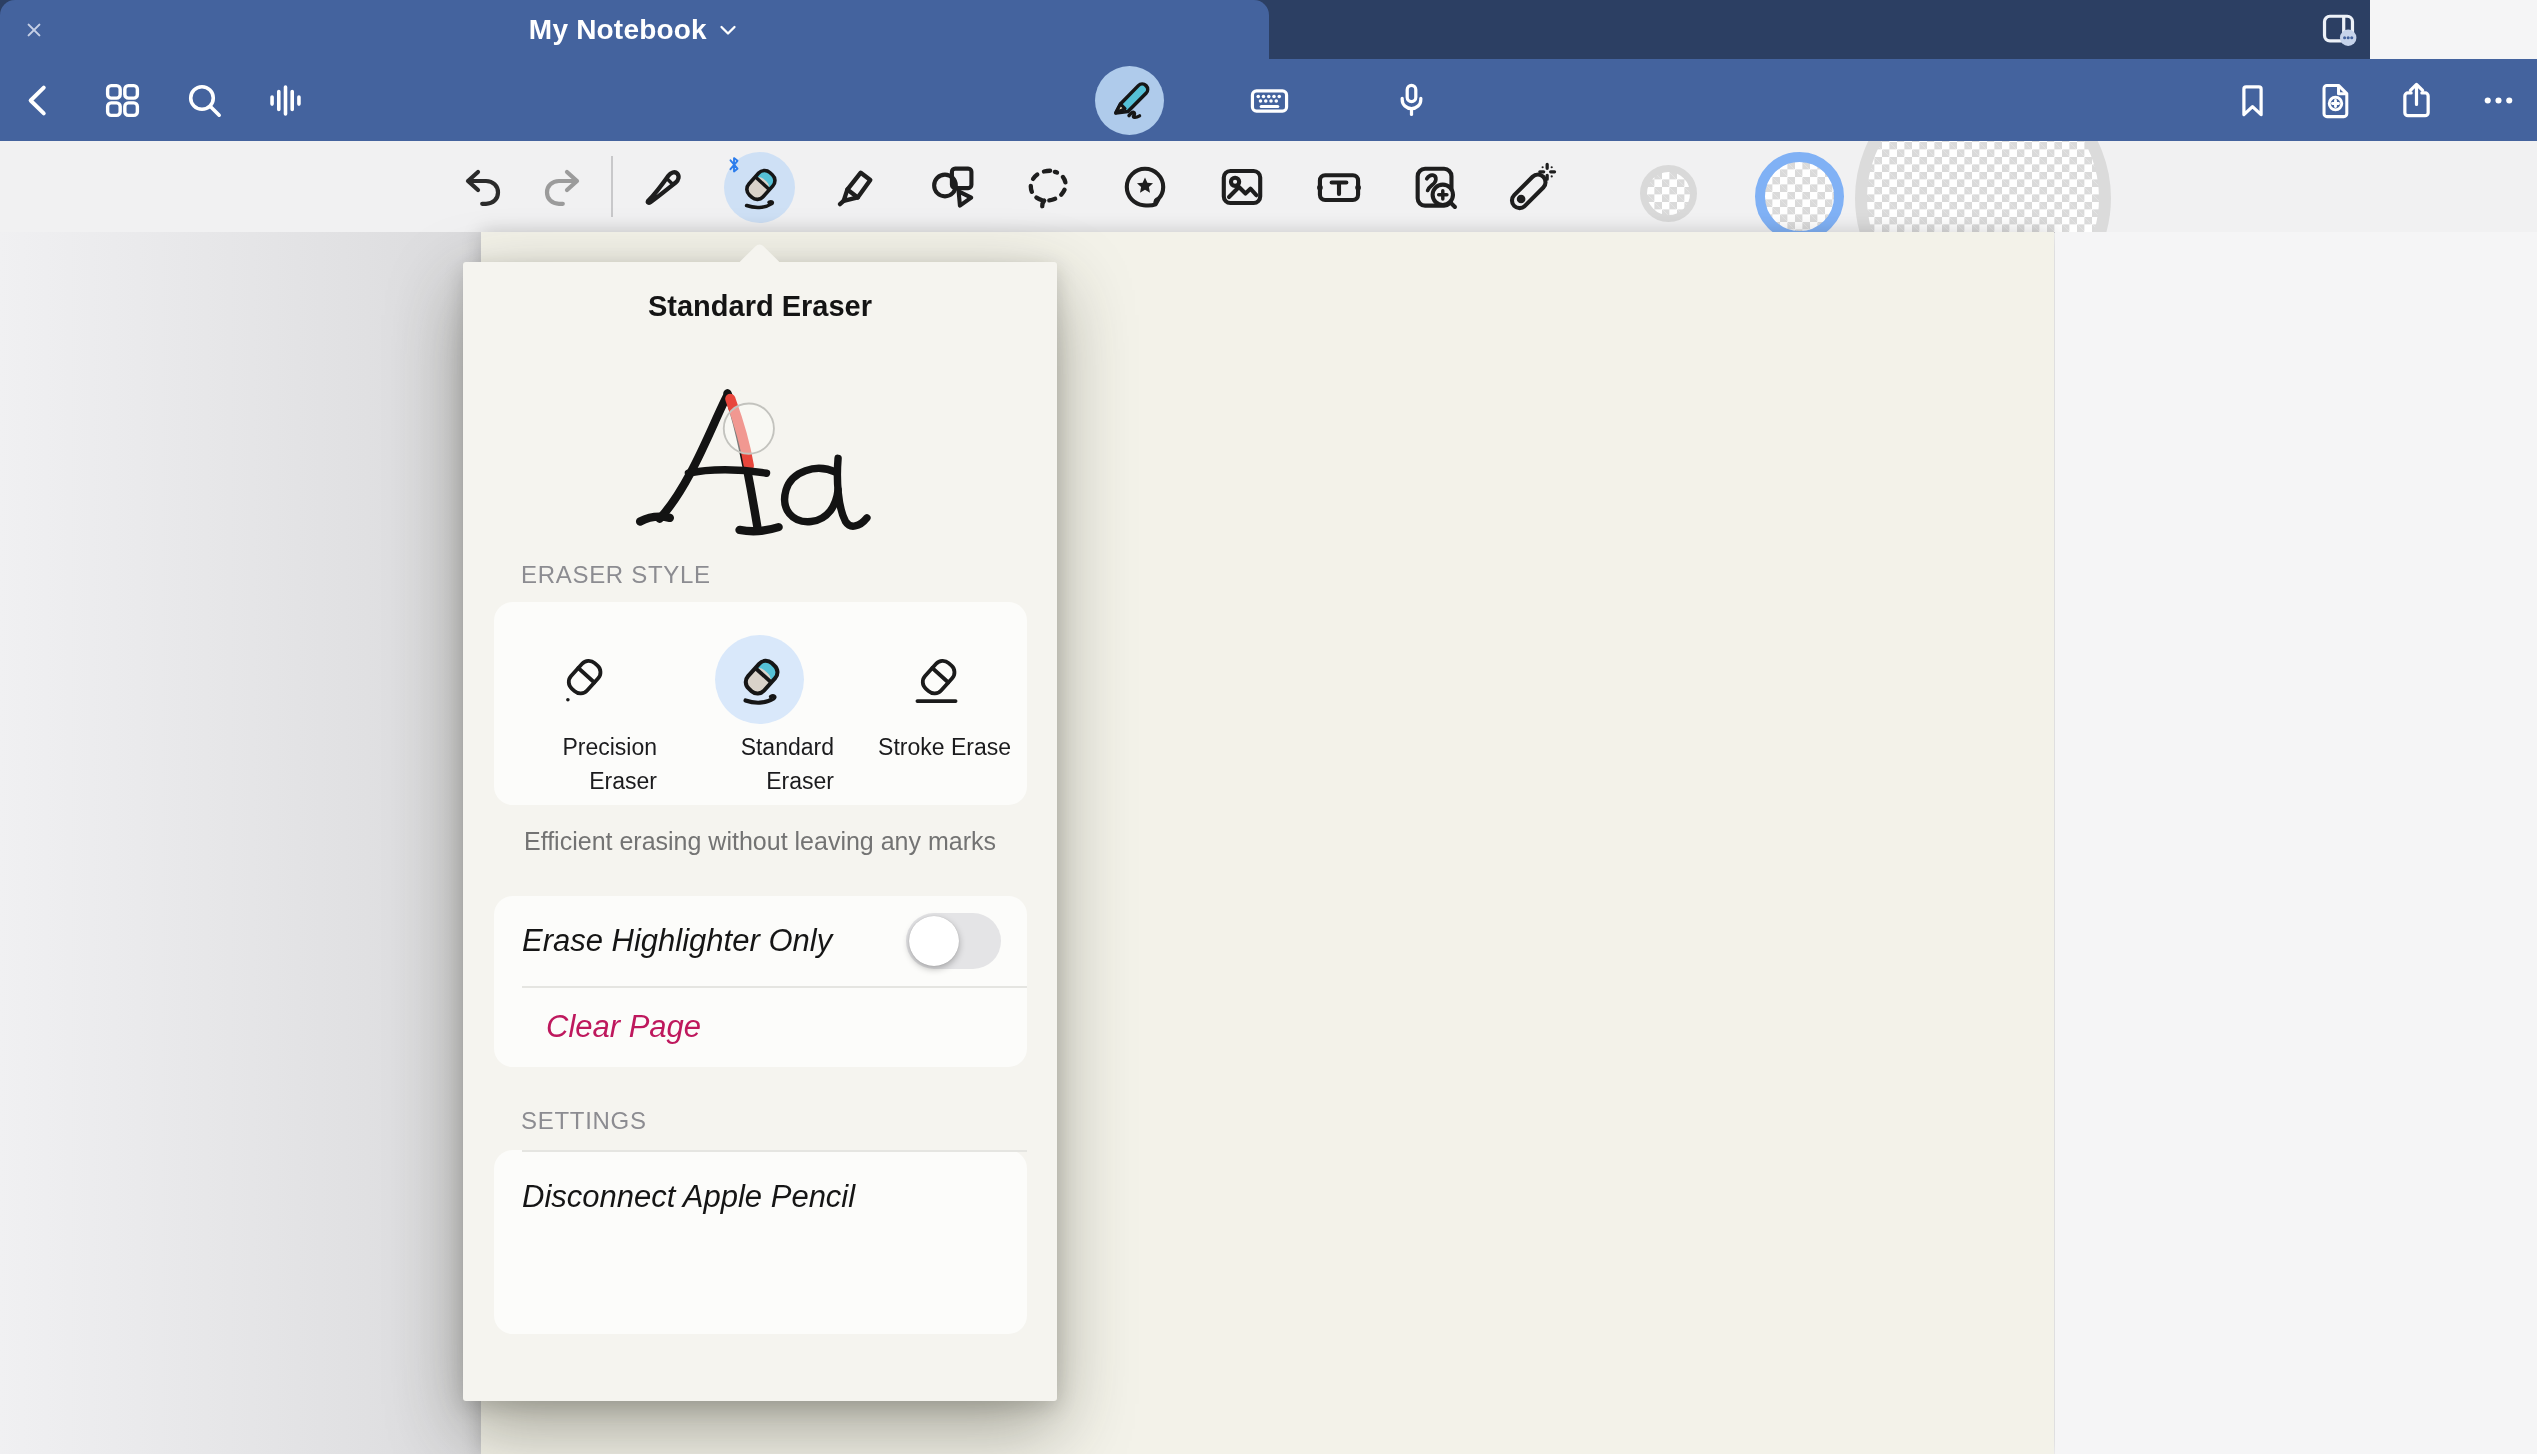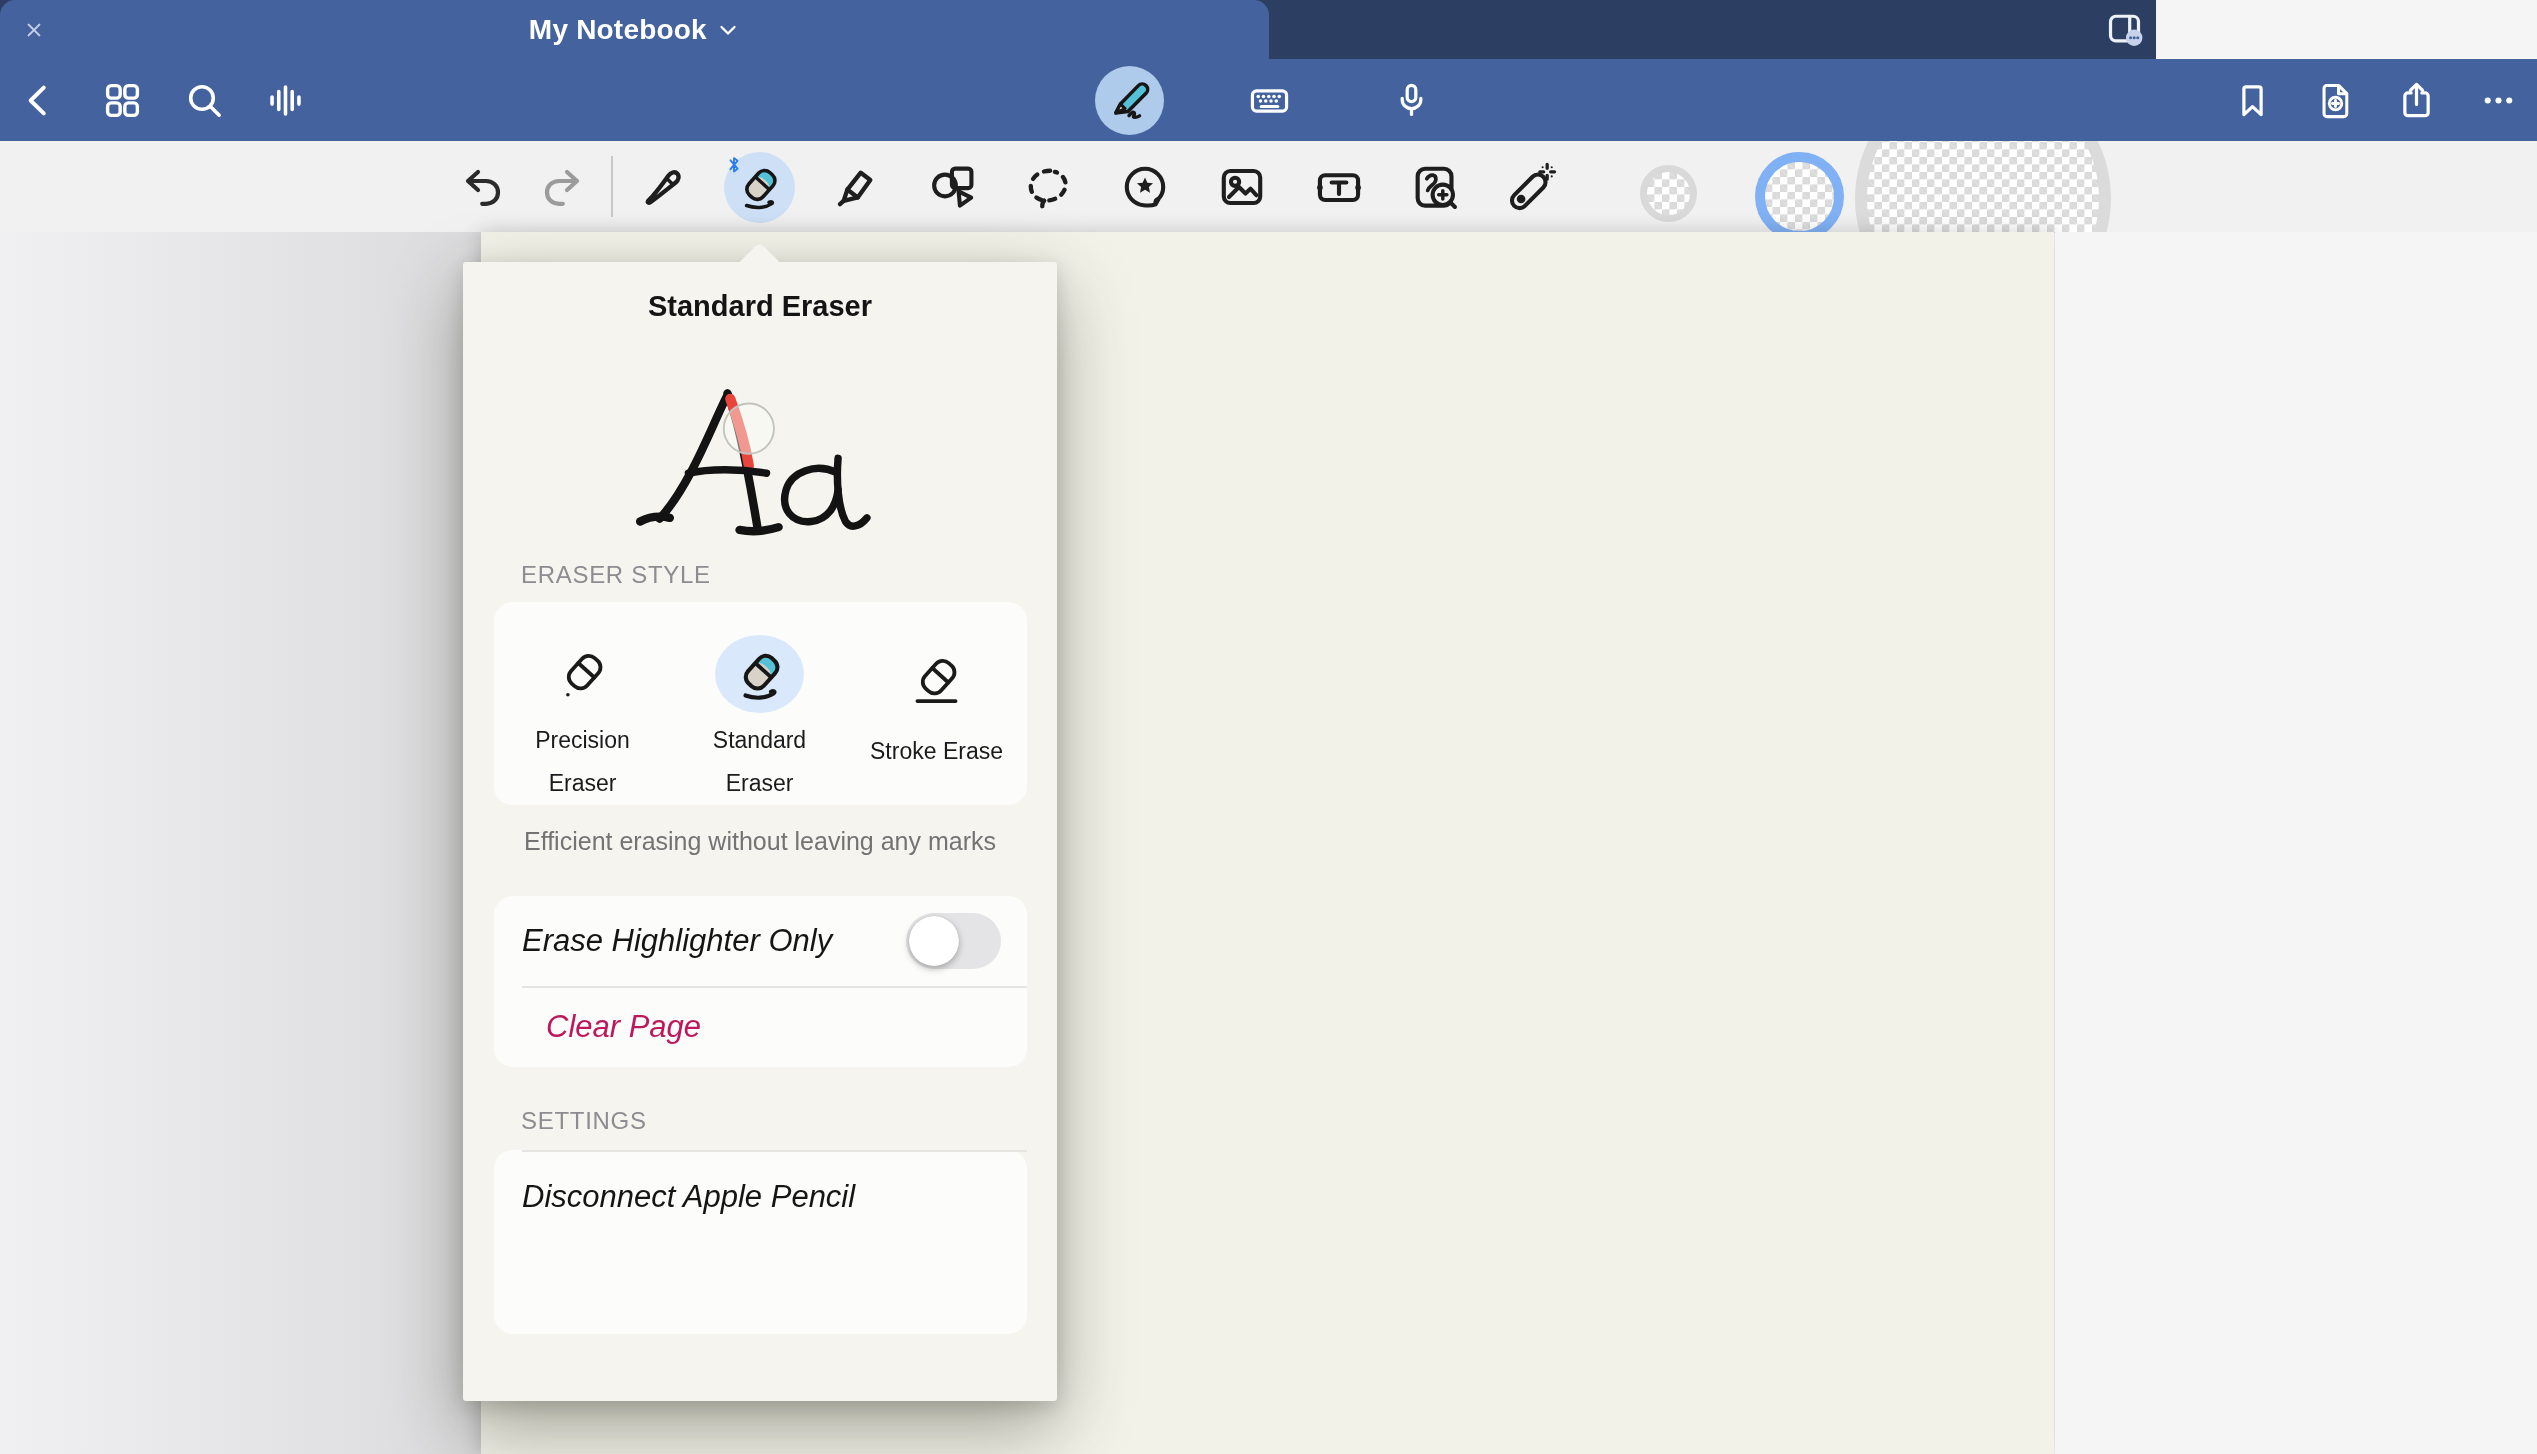--- a/index.html
+++ b/index.html
@@ -5,21 +5,21 @@
   html,body{margin:0;padding:0;background:#333;}
   #app{
     position:relative;width:2538px;height:1455px;overflow:hidden;
     font-family:"Liberation Sans","DejaVu Sans",sans-serif;
     background:#F5F5F6;
   }
   .abs{position:absolute;}
   .flexc{display:flex;align-items:center;justify-content:center;}
 
   
-  .tabbar{left:0;top:0;width:2156px;height:59px;background:#2C3F63;}
+  .tabbar{left:0;top:0;width:2370px;height:59px;background:#2C3F63;}
   .active-tab{left:0;top:0;width:1269px;height:59px;background:#44639E;border-radius:15px 15px 0 0;}
   .tab-title-wrap{left:0;top:0;width:1269px;height:59px;gap:9.3px;color:#FFFFFF;}
   .tab-title{font-size:28px;font-weight:600;letter-spacing:0.2px;}
   .tab-close{left:13px;top:9.3px;width:41px;height:41px;}
   .tab-pages{right:9.3px;top:7.4px;width:45px;height:45px;position:absolute;}
 
   
   .navbar{left:0;top:59px;width:2538px;height:82px;background:#44639E;}
   .nbtn{width:52px;height:52px;top:15px;}
   .pen-circle{width:69px;height:69px;border-radius:50%;background:#AFCBEB;top:6.5px;}
@@ -50,21 +50,21 @@
   
   .popover{left:463px;top:30px;width:594px;height:1139px;background:#F5F4EF;border-radius:3px;
     box-shadow:0 28px 74px rgba(45,45,30,0.40),0 5.6px 20.4px rgba(0,0,0,0.15);}
   .caret{left:280px;top:-13px;width:33px;height:33px;background:#F5F4EF;border-radius:5.6px;transform:rotate(45deg);}
   .pop-title{left:0;top:28px;width:594px;text-align:center;font-size:29px;font-weight:700;color:#141414;}
   .section-label{font-size:24px;color:#8C8C91;letter-spacing:0.7px;}
   .card{left:31px;width:533px;background:#FCFCFA;border-radius:18.6px;}
   .style-cell{width:177px;height:203px;position:relative;display:flex;flex-direction:column;align-items:center;}
   .style-iconbox{margin-top:33px;width:89px;height:89px;border-radius:50%;}
   .style-iconbox.sel{background:#D9E8FA;}
-  .style-label{margin-top:5.6px;width:149px;text-align:center;font-size:23px;line-height:43px;color:#1B1B1D;}
+  .style-label{margin-top:5.6px;width:149px;text-align:right;font-size:23px;line-height:34px;color:#1B1B1D;}
   .desc{left:0;top:565px;width:594px;text-align:center;font-size:25px;color:#737373;}
   .row{position:relative;display:flex;align-items:center;padding:0 26px 0 28px;}
   .row-label{font-size:31px;color:#151515;flex:1;font-style:italic;}
   .row-label.red{color:#be185d;margin-left:24px;}
   .card-divider{margin-left:28px;height:1.9px;background:#E5E5E1;}
   .toggle{width:95px;height:56px;border-radius:28px;background:#E4E4E6;position:relative;flex:none;}
   .knob{position:absolute;left:2.8px;top:2.8px;width:50px;height:50px;border-radius:50%;background:#FFFFFF;
     box-shadow:0 2.8px 7.4px rgba(0,0,0,0.28),0 0 0.9px rgba(0,0,0,0.2);}
   svg{display:block;}
 </style>

